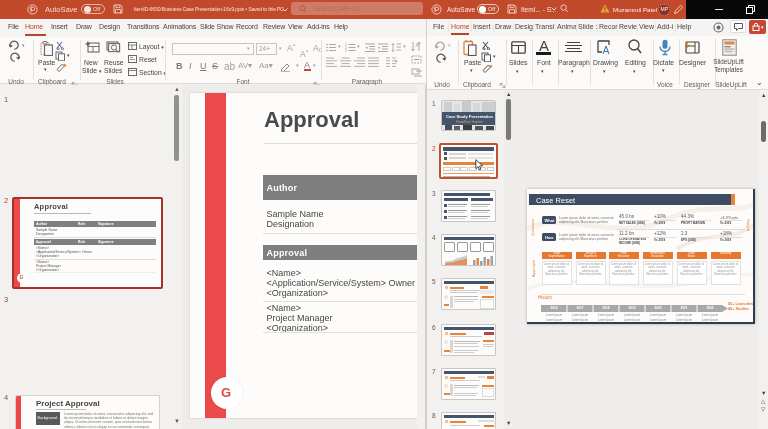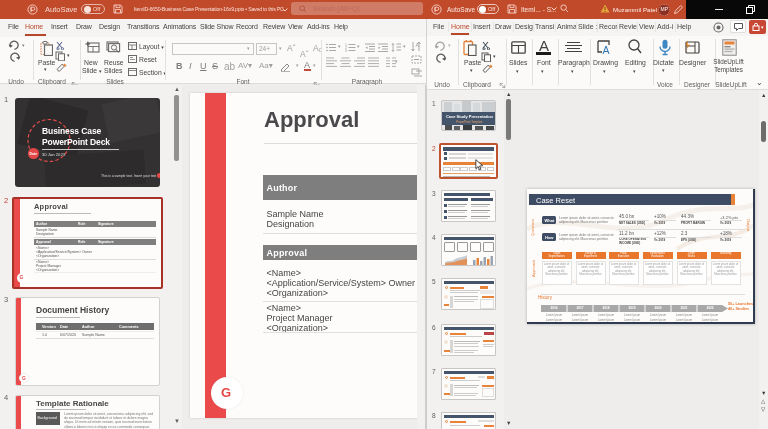--- a/index.html
+++ b/index.html
@@ -236,35 +236,20 @@
       <div class="abs" style="left:174px;top:10px;width:5px;height:66px;background:#919190;border-radius:2px"></div>
       <div class="abs" style="left:174px;top:333px;font-size:6px;color:#605e5c">▼</div>
 
       <div class="abs" style="left:182px;top:0;width:235px;height:344px;background:#efedeb"></div>
 
       <div class="abs" style="left:417px;top:0;width:8px;height:344px;background:#f3f1f0;z-index:5"></div>
 
       <div class="abs" style="left:425px;top:0;width:2px;height:344px;background:#cfcdcb;z-index:6"></div>
 
       <div class="abs" style="left:4px;top:10px;font-size:7.5px;color:#605e5c">1</div>
-      <div class="abs" style="left:15px;top:13px;width:145px;height:89px;background:#343132;border-radius:3px;overflow:hidden">
-        <div class="abs" style="left:8px;top:4px;width:60px;height:50px;background:#2c292a;transform:rotate(15deg)"></div>
-        <div class="abs" style="left:90px;top:0px;width:55px;height:40px;background:#3b3839;transform:rotate(-12deg)"></div>
-        <div class="abs" style="left:30px;top:55px;width:100px;height:34px;background:#2e2b2c;transform:rotate(-4deg)"></div>
-        <svg class="abs" style="left:12px;top:20px" width="44" height="45" viewBox="0 0 44 45">
-            <circle cx="22" cy="22.5" r="21" fill="none" stroke="#e04c4a" stroke-width="1.2" stroke-dasharray="3.5 2.2"></circle>
-          </svg>
-        <div class="abs" style="left:27px;top:28px;font-size:8.5px;font-weight:bold;color:#fff;line-height:10.5px;letter-spacing:-0.1px">Business Case<br>PowerPoint Deck</div>
-        <div class="abs" style="left:27px;top:50.5px;width:77px;height:0.8px;background:#c9c9c9"></div>
-        <div class="abs" style="left:12.5px;top:50px;width:11px;height:11px;border-radius:50%;background:#e54747"></div>
-        <div class="abs" style="left:14.5px;top:53.5px;font-size:3.5px;color:#fff;font-weight:bold">Date</div>
-        <div class="abs" style="left:27px;top:53.5px;font-size:4.2px;color:#ddd">30 Jan 2023</div>
-        <div class="abs" style="left:86px;top:75.5px;font-size:3.4px;color:#ddd;white-space:nowrap">This is a sample text. Insert your text here.</div>
-        <div class="abs" style="left:142px;top:74.5px;width:5px;height:5px;border-radius:50%;background:#e54747"></div>
-      </div>
 
       <div class="abs" style="left:4px;top:111px;font-size:7.5px;color:#c0392b">2</div>
       <div class="abs" style="left:12px;top:112px;width:151px;height:92px;border:2px solid #a83226;border-radius:2px;background:#fdfcfa;overflow:hidden">
         <div class="abs" style="left:0;top:0;width:6px;height:88px;background:#ea4a4a"></div>
         <div class="abs" style="left:20px;top:3px;font-size:7.5px;font-weight:bold;color:#474645;letter-spacing:.2px">Approval</div>
         <div class="abs" style="left:20px;top:14px;width:57px;height:0.8px;background:#bbb"></div>
         <div class="abs" style="left:20px;top:22px;width:122px;height:5.5px;background:#7f7f7f"></div>
         <div class="abs" style="left:22px;top:23.2px;font-size:3.4px;color:#fff;font-weight:bold">Author</div>
         <div class="abs" style="left:64px;top:23.2px;font-size:3.4px;color:#fff;font-weight:bold">Role</div>
         <div class="abs" style="left:84px;top:23.2px;font-size:3.4px;color:#fff;font-weight:bold">Signature</div>
@@ -276,42 +261,25 @@
         <div class="abs" style="left:84px;top:41.2px;font-size:3.4px;color:#fff;font-weight:bold">Signature</div>
         <div class="abs" style="left:22px;top:47px;font-size:3.4px;color:#555;line-height:4px">&lt;Name&gt;<br>&lt;Application/Service/System&gt; Owner<br>&lt;Organization&gt;</div>
         <div class="abs" style="left:20px;top:59.5px;width:122px;height:0.7px;background:#ddd"></div>
         <div class="abs" style="left:22px;top:61px;font-size:3.4px;color:#555;line-height:4px">&lt;Name&gt;<br>Project Manager<br>&lt;Organization&gt;</div>
         <div class="abs" style="left:20px;top:73px;width:122px;height:0.7px;background:#eee"></div>
         <div class="abs" style="left:2.5px;top:73.5px;width:10px;height:10px;border-radius:50%;background:#fff"></div>
         <div class="abs" style="left:5.5px;top:75px;font-size:5px;color:#e54747;font-weight:bold">G</div>
       </div>
 
       <div class="abs" style="left:4px;top:210px;font-size:7.5px;color:#605e5c">3</div>
-      <div class="abs" style="left:15px;top:212px;width:145px;height:89px;background:#fdfcfa;border:1px solid #d4d2d0;border-radius:2px;overflow:hidden">
-        <div class="abs" style="left:0;top:0;width:5px;height:89px;background:#ea4a4a"></div>
-        <div class="abs" style="left:20px;top:7px;font-size:8.5px;font-weight:bold;color:#474645">Document History</div>
-        <div class="abs" style="left:20px;top:19px;width:44px;height:0.8px;background:#bbb"></div>
-        <div class="abs" style="left:20px;top:25px;width:118px;height:7px;background:#6e6e6e"></div>
-        <div class="abs" style="left:26px;top:26.5px;font-size:3.8px;color:#fff;font-weight:bold">Version</div>
-        <div class="abs" style="left:44px;top:26.5px;font-size:3.8px;color:#fff;font-weight:bold">Date</div>
-        <div class="abs" style="left:66px;top:26.5px;font-size:3.8px;color:#fff;font-weight:bold">Author</div>
-        <div class="abs" style="left:103px;top:26.5px;font-size:3.8px;color:#fff;font-weight:bold">Comments</div>
-        <div class="abs" style="left:26px;top:34.5px;font-size:3.6px;color:#555">1.0</div>
-        <div class="abs" style="left:44px;top:34.5px;font-size:3.6px;color:#555">6/07/2020</div>
-        <div class="abs" style="left:66px;top:34.5px;font-size:3.6px;color:#555">Sample Name</div>
-        <div class="abs" style="left:20px;top:39.5px;width:118px;height:0.7px;background:#ddd"></div>
-        <div class="abs" style="left:20px;top:32.8px;width:118px;height:0.5px;background:#eee"></div>
-        <div class="abs" style="left:3px;top:75px;width:10px;height:10px;border-radius:50%;background:#fff;border:0.5px solid #eee"></div>
-        <div class="abs" style="left:6px;top:76.5px;font-size:5px;color:#e54747;font-weight:bold">G</div>
-      </div>
 
       <div class="abs" style="left:4px;top:308px;font-size:7.5px;color:#605e5c">4</div>
       <div class="abs" style="left:15px;top:310px;width:145px;height:34px;background:#fdfcfa;border:1px solid #d4d2d0;border-radius:2px 2px 0 0;overflow:hidden;border-bottom:none">
         <div class="abs" style="left:0;top:0;width:5px;height:34px;background:#ea4a4a"></div>
-        <div class="abs" style="left:20px;top:3px;font-size:8px;font-weight:bold;color:#474645">Template Rationale</div>
+        <div class="abs" style="left:20px;top:3px;font-size:8px;font-weight:bold;color:#474645">Project Approval</div>
         <div class="abs" style="left:20px;top:13px;width:50px;height:0.8px;background:#bbb"></div>
         <div class="abs" style="left:20px;top:16px;width:24px;height:13px;background:#595959"></div>
         <div class="abs" style="left:21.5px;top:20px;font-size:3.6px;color:#fff">Background</div>
         <div class="abs" style="left:48px;top:16px;width:92px;font-size:3.4px;color:#777;line-height:4.2px">Lorem ipsum dolor sit amet, consectetur adipiscing elit, sed do eiusmod tempor incididunt ut labore et dolore magna aliqua. Ut enim ad minim veniam, quis nostrud exercitation ullamco laboris nisi ut aliquip ex ea commodo consequat. Duis aute irure dolor in reprehenderit in voluptate velit esse cillum</div>
       </div>
 
       <div class="abs" style="left:190px;top:8px;width:235px;height:325px;background:#fdfcfa;box-shadow:0 0 2px rgba(0,0,0,.18)">
         <div class="abs" style="left:15px;top:0;width:21px;height:325px;background:#ea4a4a"></div>
         <div class="abs" style="left:74px;top:14px;font-size:22px;font-weight:bold;color:#4a4a4c;letter-spacing:0px">Approval</div>
         <div class="abs" style="left:74px;top:50px;width:161px;height:1px;background:#dddbd9"></div>

